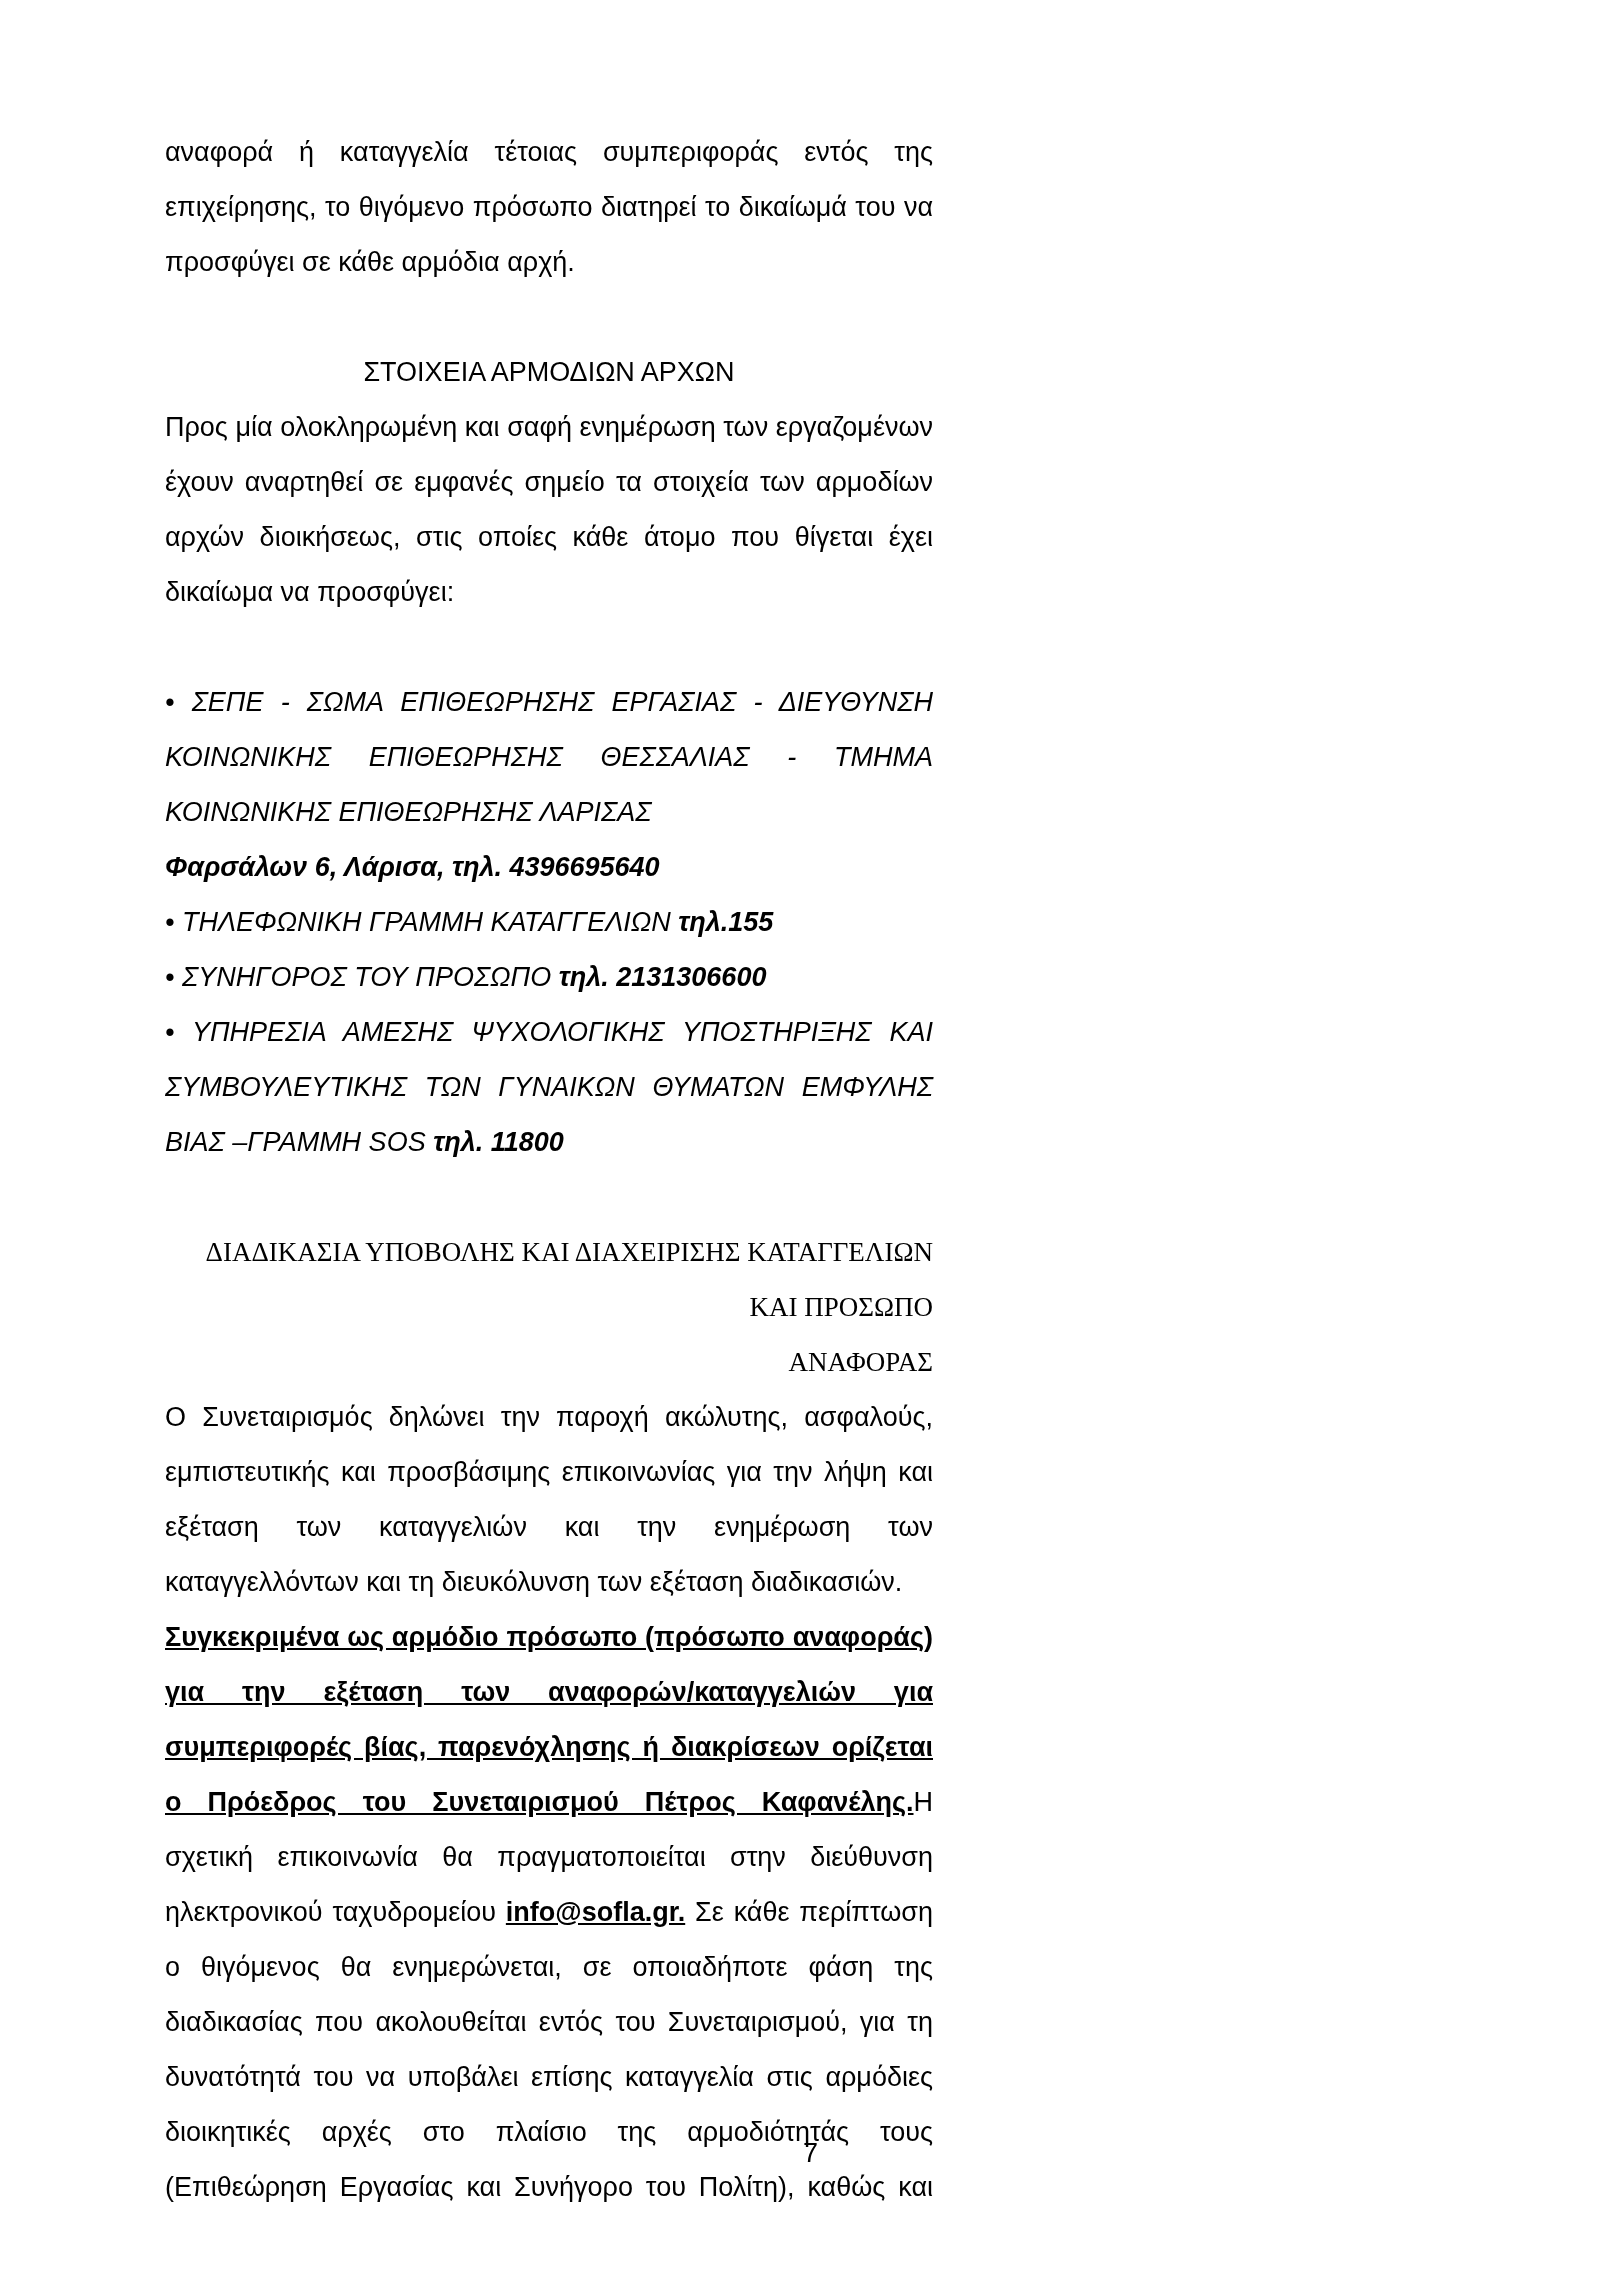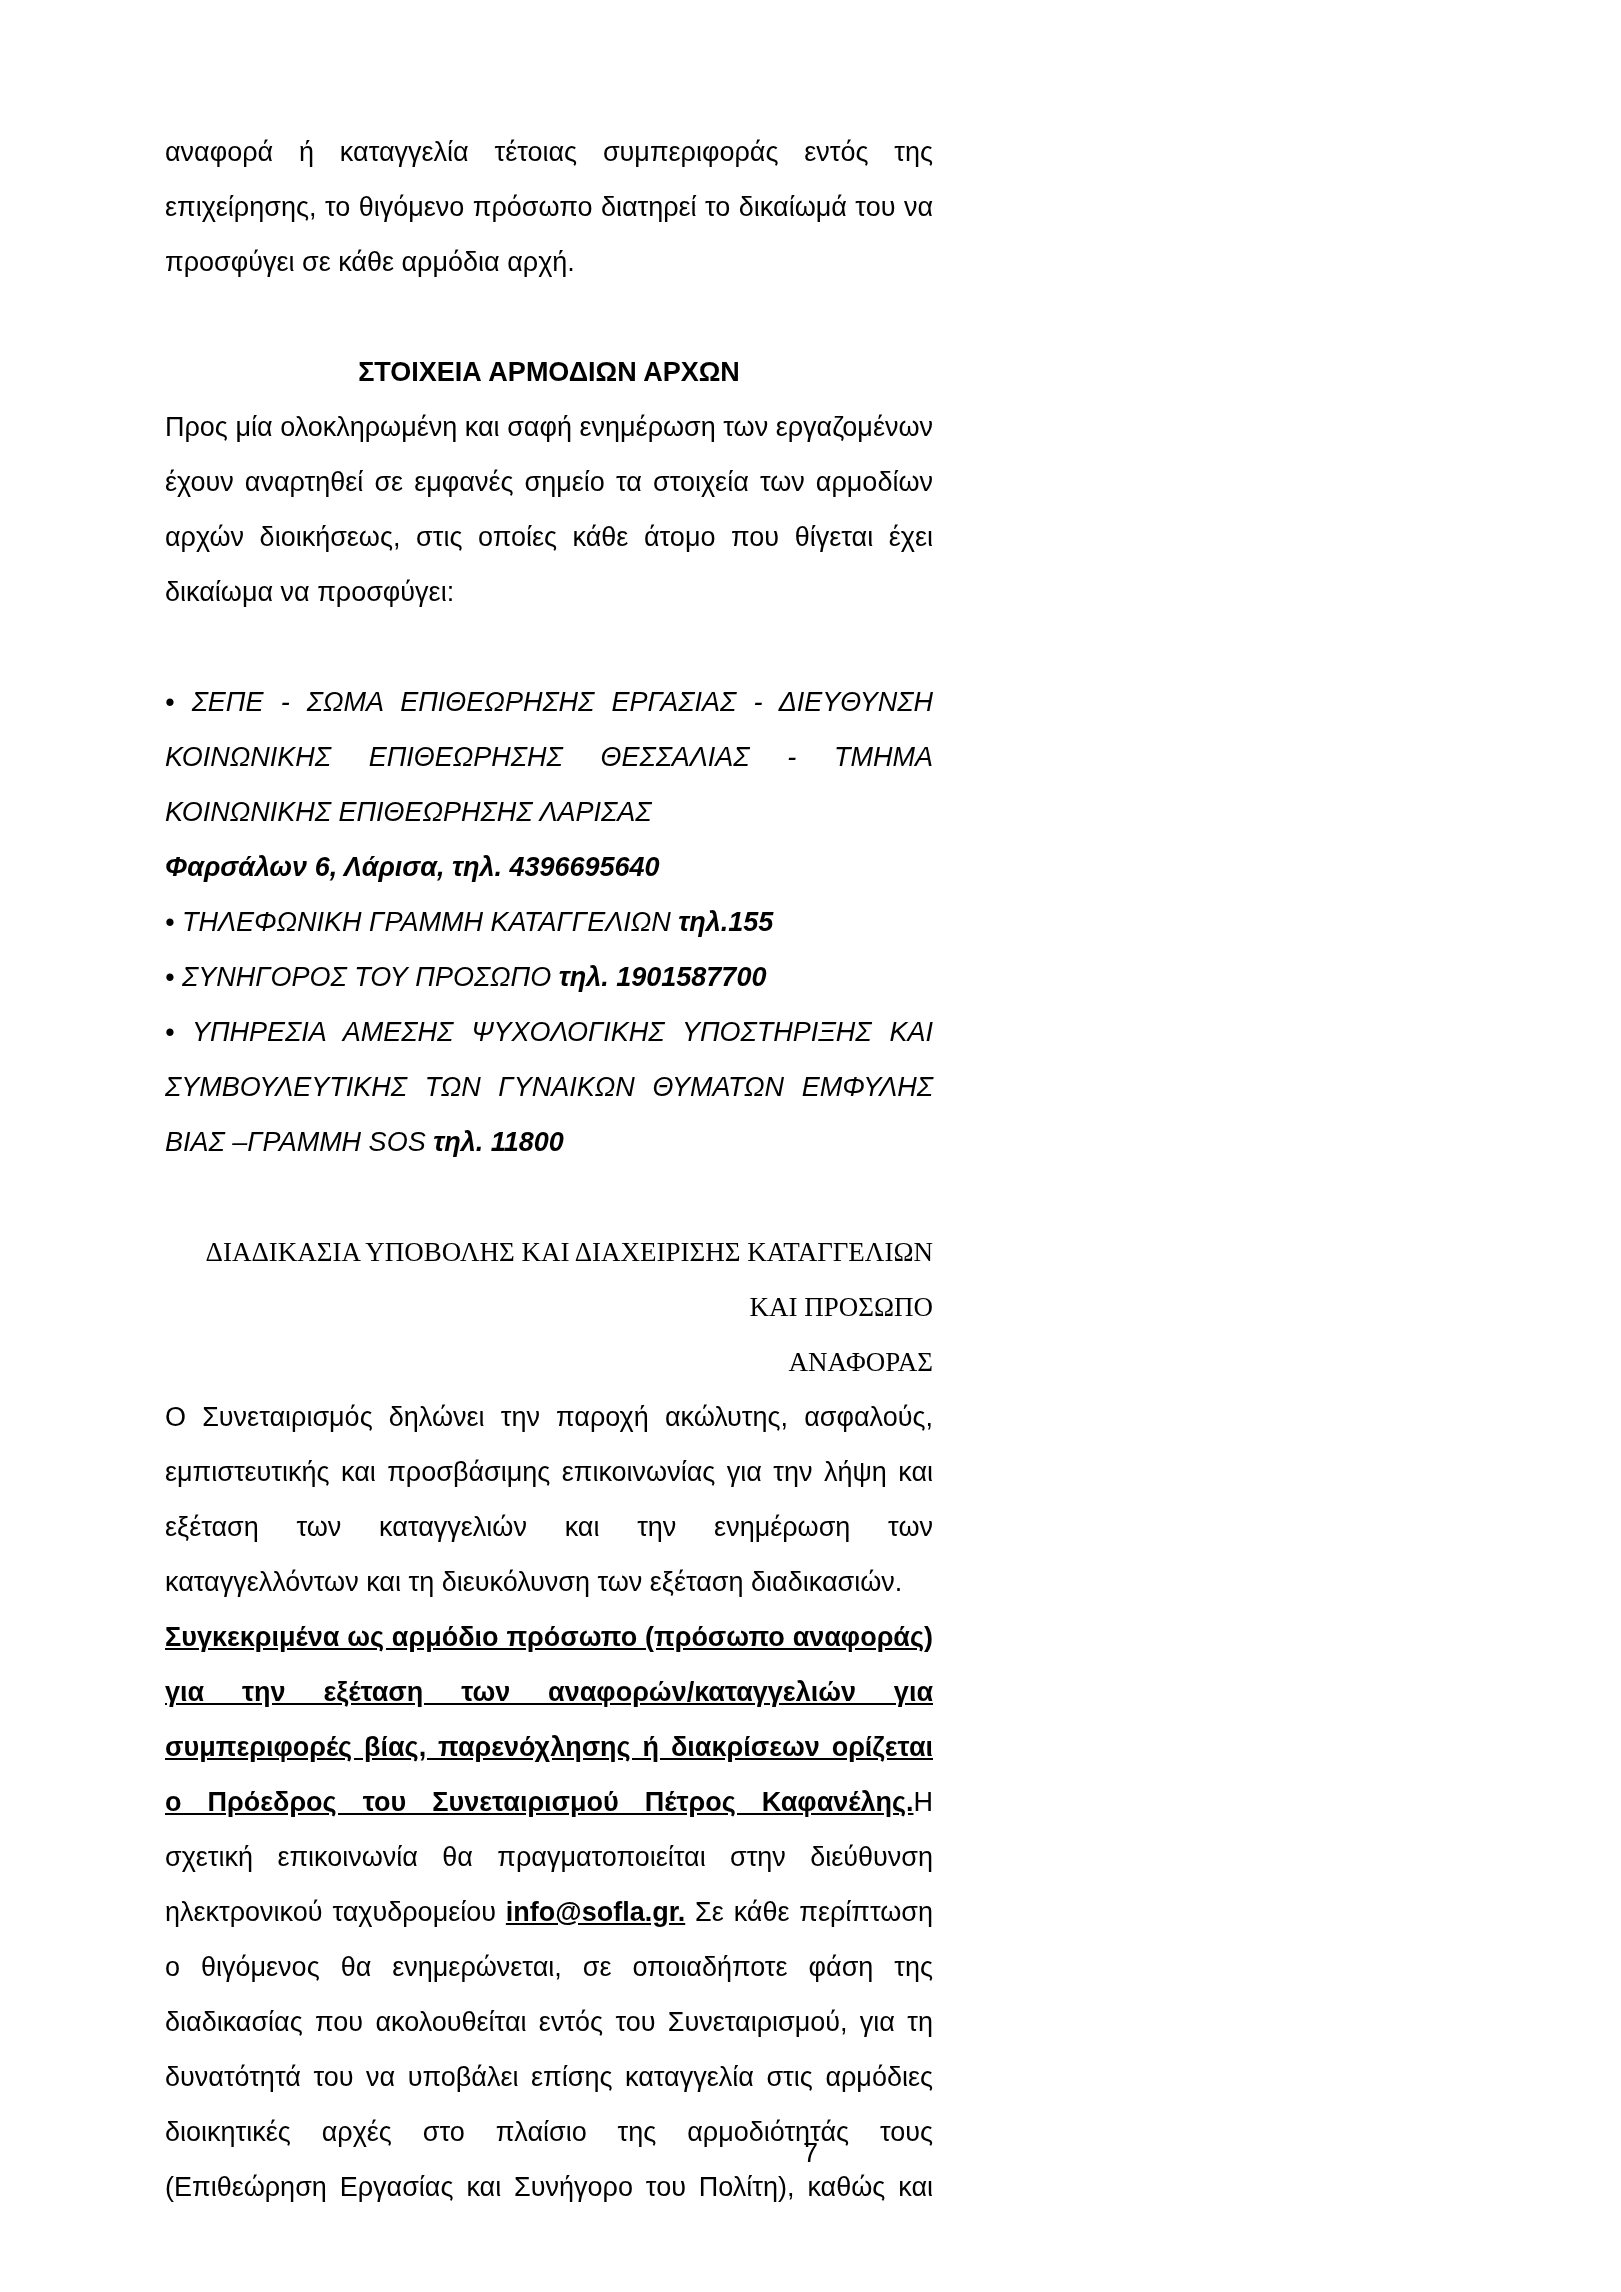--- a/index.html
+++ b/index.html
@@ -33,21 +33,21 @@
     text-align: justify;
     text-justify: inter-word;
     word-spacing: 0px;
     letter-spacing: 0px;
   }
   .heading {
     margin: 0;
     font-size: 27px;
     line-height: 55px;
     text-align: center;
-    font-weight: bold;
+    font-weight: normal;
   }
   .heading-block {
     margin: 0;
     font-size: 27px;
     line-height: 55px;
     text-align: right;
     font-weight: normal;
     font-family: Liberation Serif, serif;
   }
   .bullet-line {
@@ -97,21 +97,21 @@
       <span class="b">Φαρσάλων 6, Λάρισα, τηλ. 4396695640</span>
     </p>
 
     <p class="bullet-line nojust">
       <span>•</span>
       <span>ΤΗΛΕΦΩΝΙΚΗ ΓΡΑΜΜΗ ΚΑΤΑΓΓΕΛΙΩΝ </span><span class="b">τηλ.155</span>
     </p>
 
     <p class="bullet-line nojust">
       <span>•</span>
-      <span>ΣΥΝΗΓΟΡΟΣ ΤΟΥ ΠΡΟΣΩΠΟ </span><span class="b">τηλ. 1901587700</span>
+      <span>ΣΥΝΗΓΟΡΟΣ ΤΟΥ ΠΡΟΣΩΠΟ </span><span class="b">τηλ. 2131306600</span>
     </p>
 
     <p class="bullet-line">
       <span>•</span>
       <span>ΥΠΗΡΕΣΙΑ ΑΜΕΣΗΣ ΨΥΧΟΛΟΓΙΚΗΣ ΥΠΟΣΤΗΡΙΞΗΣ ΚΑΙ ΣΥΜΒΟΥΛΕΥΤΙΚΗΣ ΤΩΝ ΓΥΝΑΙΚΩΝ ΘΥΜΑΤΩΝ ΕΜΦΥΛΗΣ ΒΙΑΣ –ΓΡΑΜΜΗ SOS </span><span class="b">τηλ. 11800</span>
     </p>
 
     <div class="gap-lg"></div>
 
     <p class="heading-block">ΔΙΑΔΙΚΑΣΙΑ ΥΠΟΒΟΛΗΣ ΚΑΙ ΔΙΑΧΕΙΡΙΣΗΣ ΚΑΤΑΓΓΕΛΙΩΝ ΚΑΙ ΠΡΟΣΩΠΟ</p>

